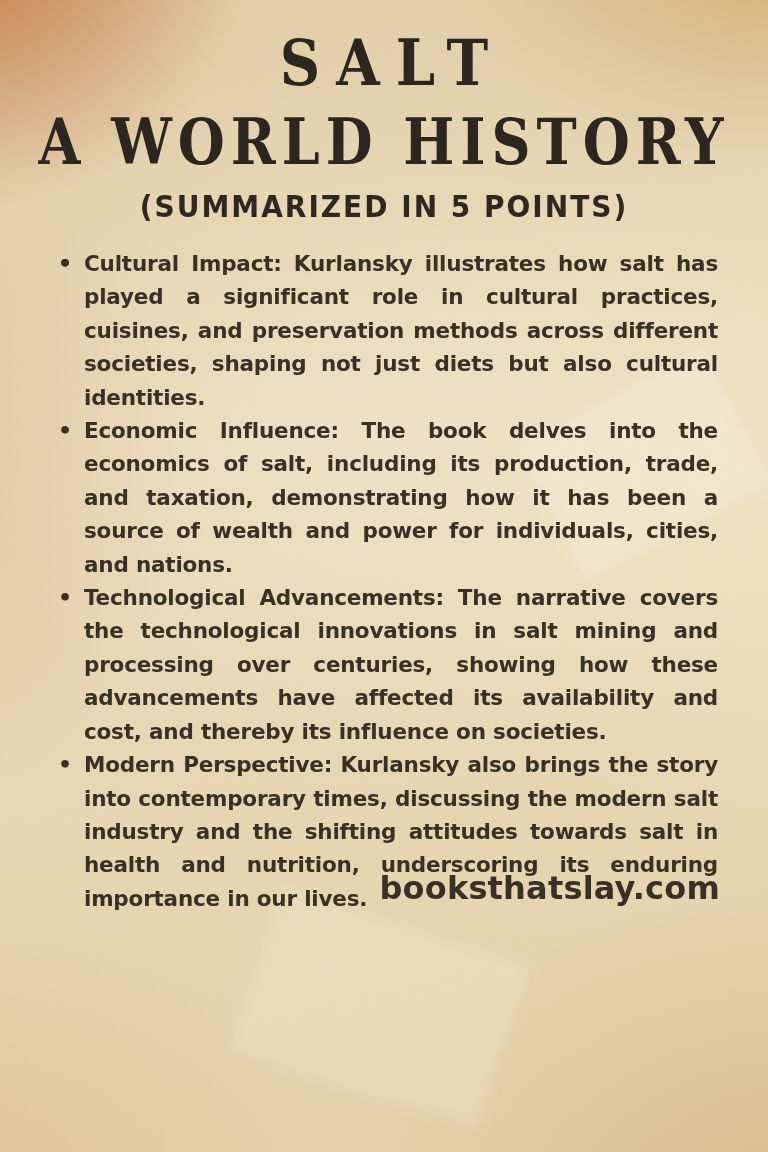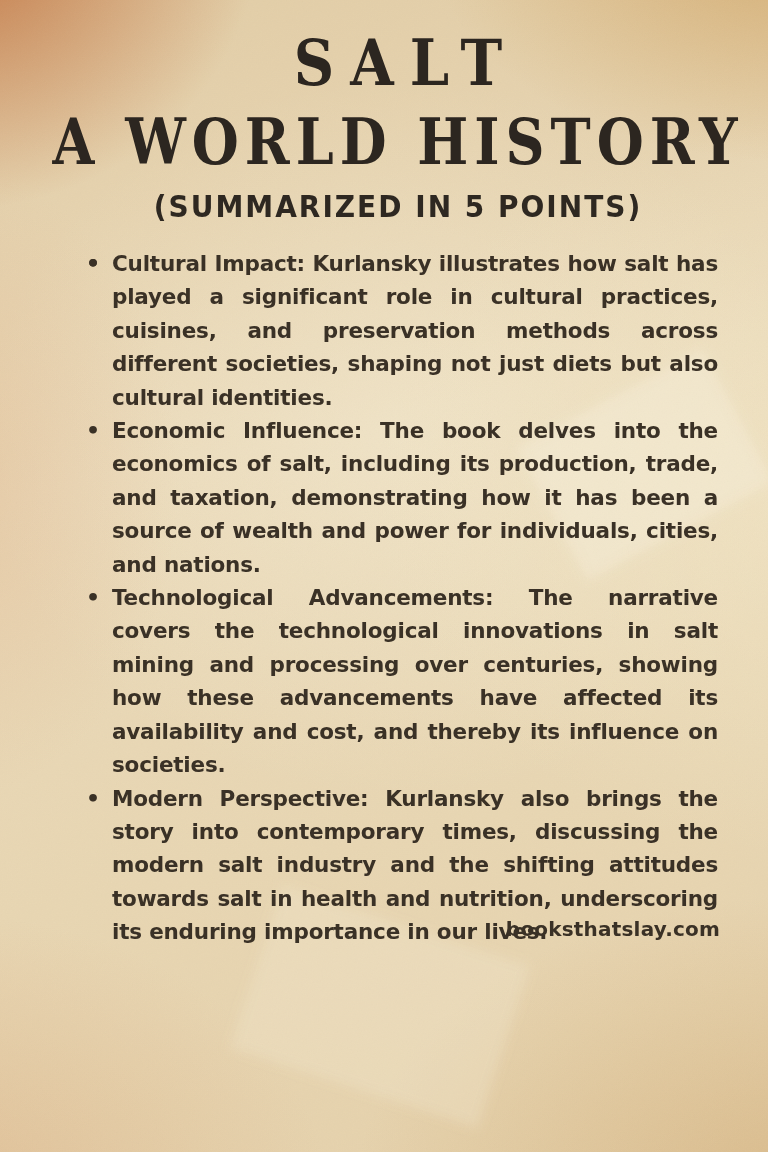--- a/index.html
+++ b/index.html
@@ -22,21 +22,21 @@
       radial-gradient(ellipse 520px 380px at -8% 104%, rgba(210,148,100,0.30), rgba(210,148,100,0) 75%),
       radial-gradient(ellipse 620px 420px at 104% 104%, rgba(200,153,92,0.40), rgba(200,153,92,0) 72%),
       radial-gradient(ellipse 560px 480px at 52% 38%, rgba(246,238,214,0.45), rgba(246,238,214,0) 75%),
       linear-gradient(168deg, #e2cda6 0%, #ead9b8 38%, #e8d6b2 70%, #e5d1ab 100%);
   }
   .patch { position: absolute; background: rgba(246,238,216,0.5); filter: blur(6px); }
   .patch.p1 { width: 210px; height: 150px; right: 18px; top: 390px; transform: rotate(-28deg); }
   .patch.p2 { width: 260px; height: 170px; left: 250px; bottom: 60px; transform: rotate(18deg); background: rgba(240,228,200,0.4); }
   .grain { position: absolute; inset: 0; opacity: 0.4; pointer-events: none; }
 
-  .content { position: relative; padding-left: 28px; }
+  .content { position: relative; }
 
   .header { text-align: center; color: #2c2620; }
   .title1 {
     margin-top: 30px;
     font-family: "DejaVu Serif", serif;
     font-weight: bold;
     font-size: 56px;
     line-height: 1.0;
     letter-spacing: 16px;
     text-indent: 16px; 
@@ -85,21 +85,21 @@
     left: 6px;
     top: 0;
     font-size: 22px;
   }
 
   .watermark {
     position: absolute;
     right: 48px;
     bottom: 8px;
     font-weight: bold;
-    font-size: 20px;
+    font-size: 32px;
     color: #3a3126;
     letter-spacing: 0.2px;
   }
 </style>
 </head>
 <body>
 
 <div class="page">
 
   <div class="bg"></div>

